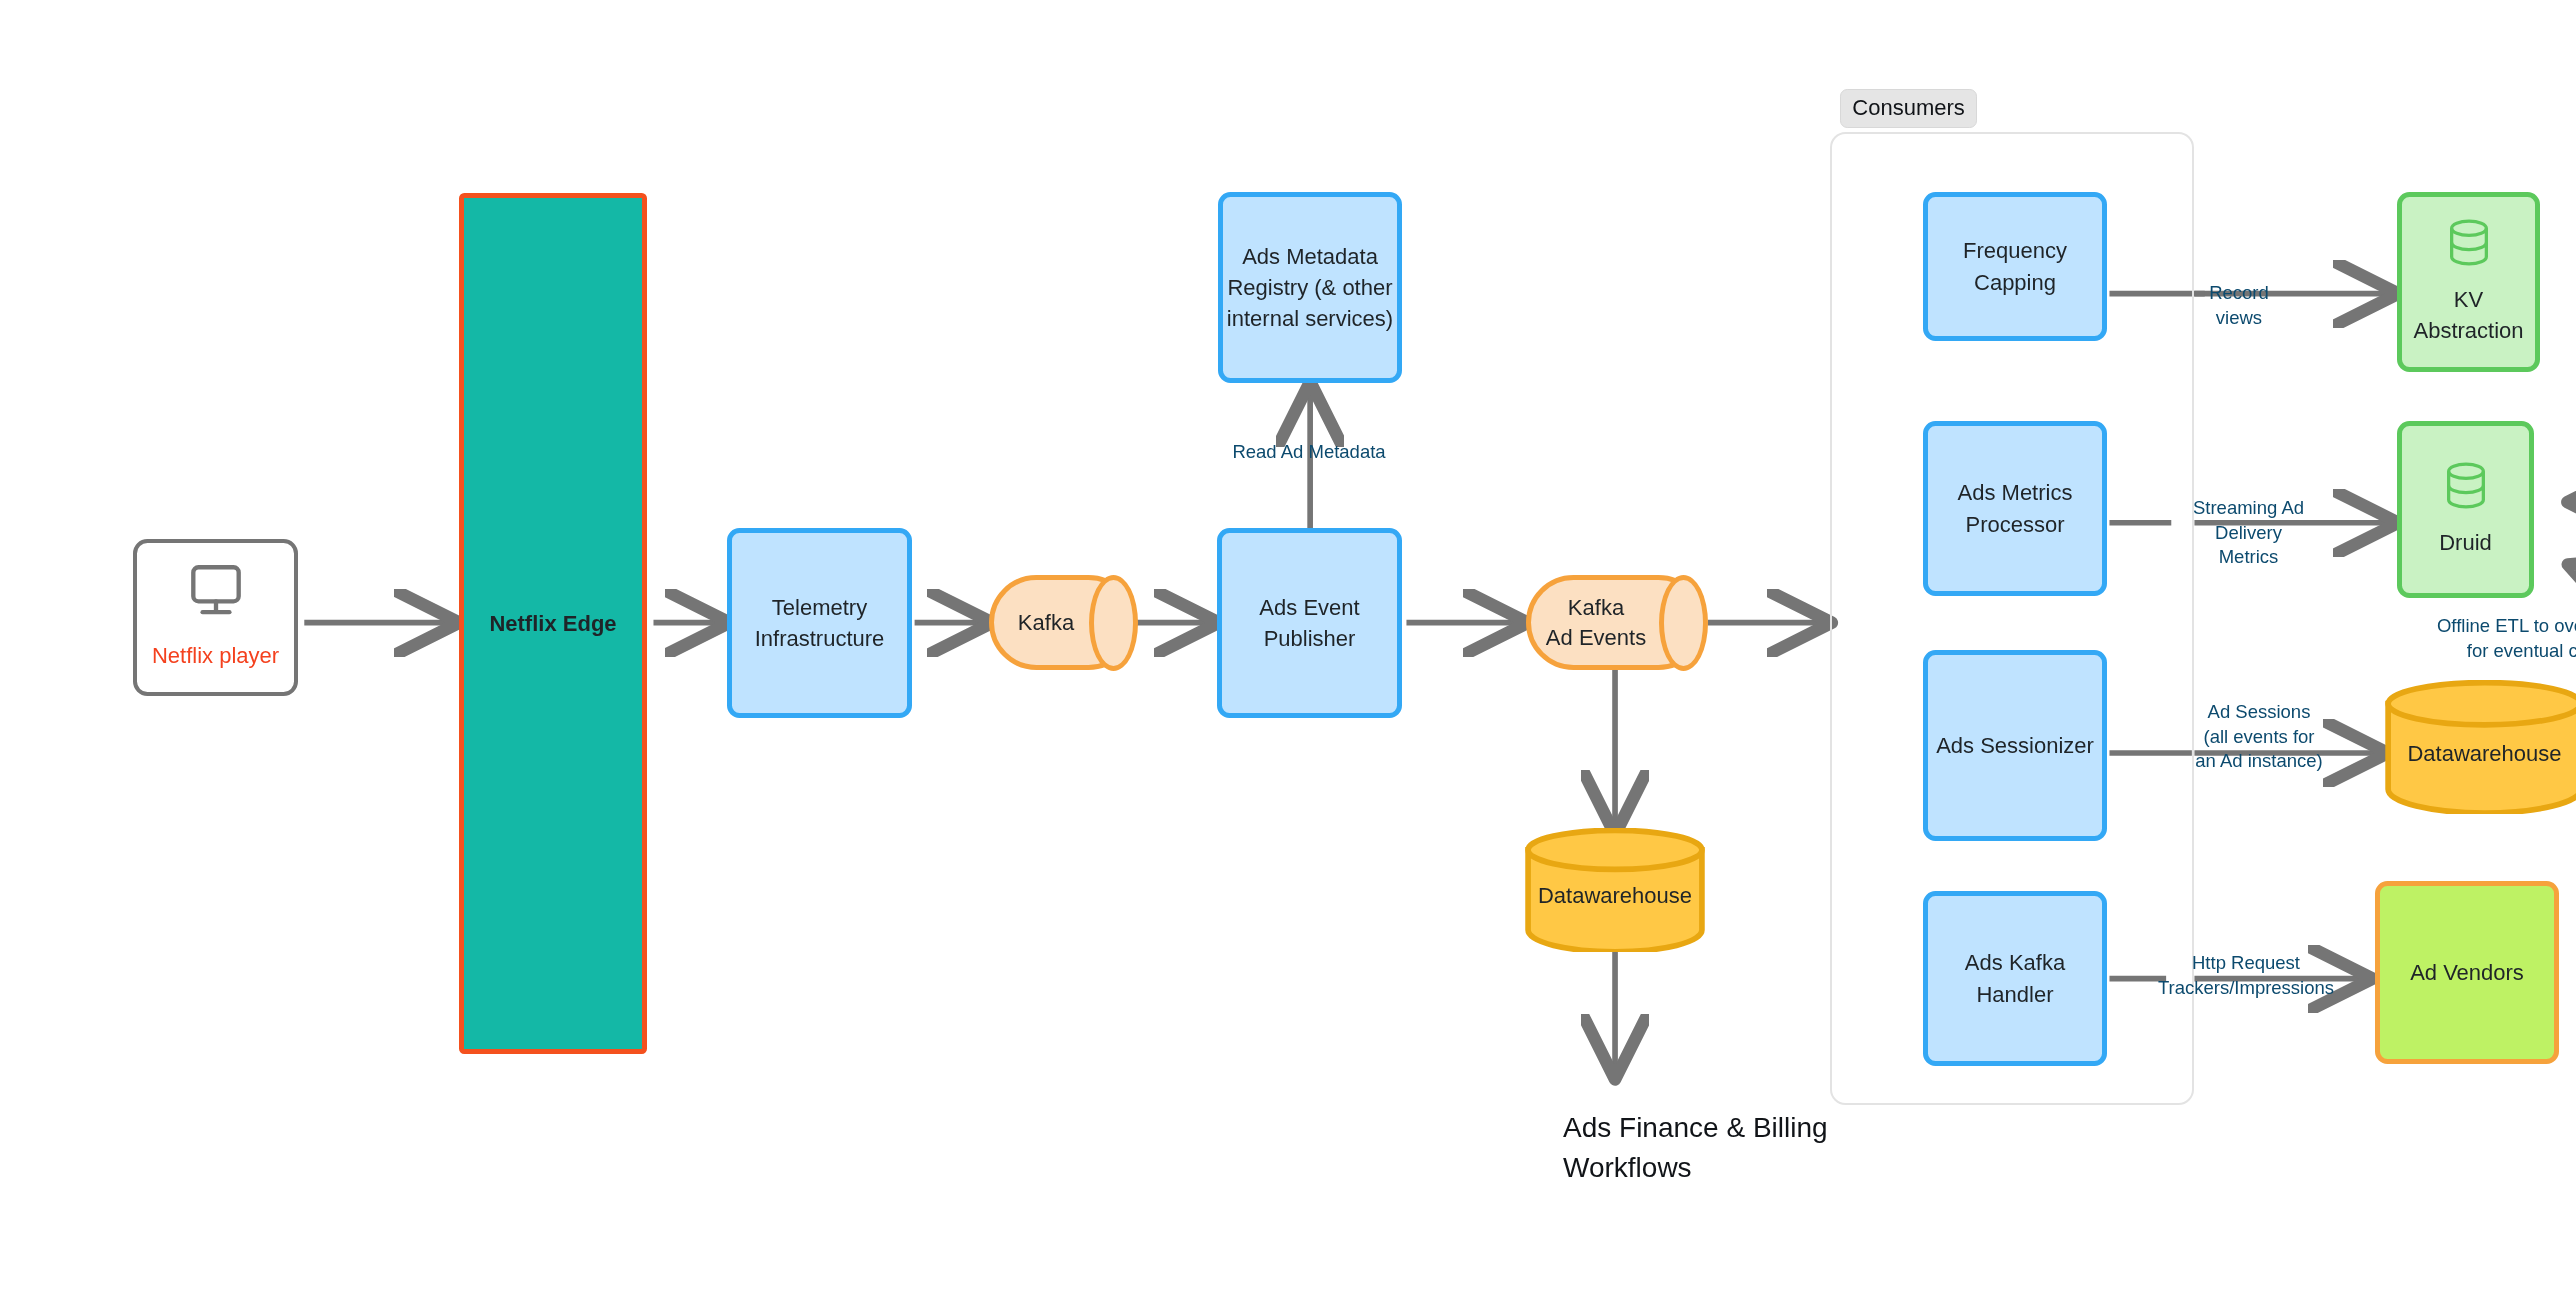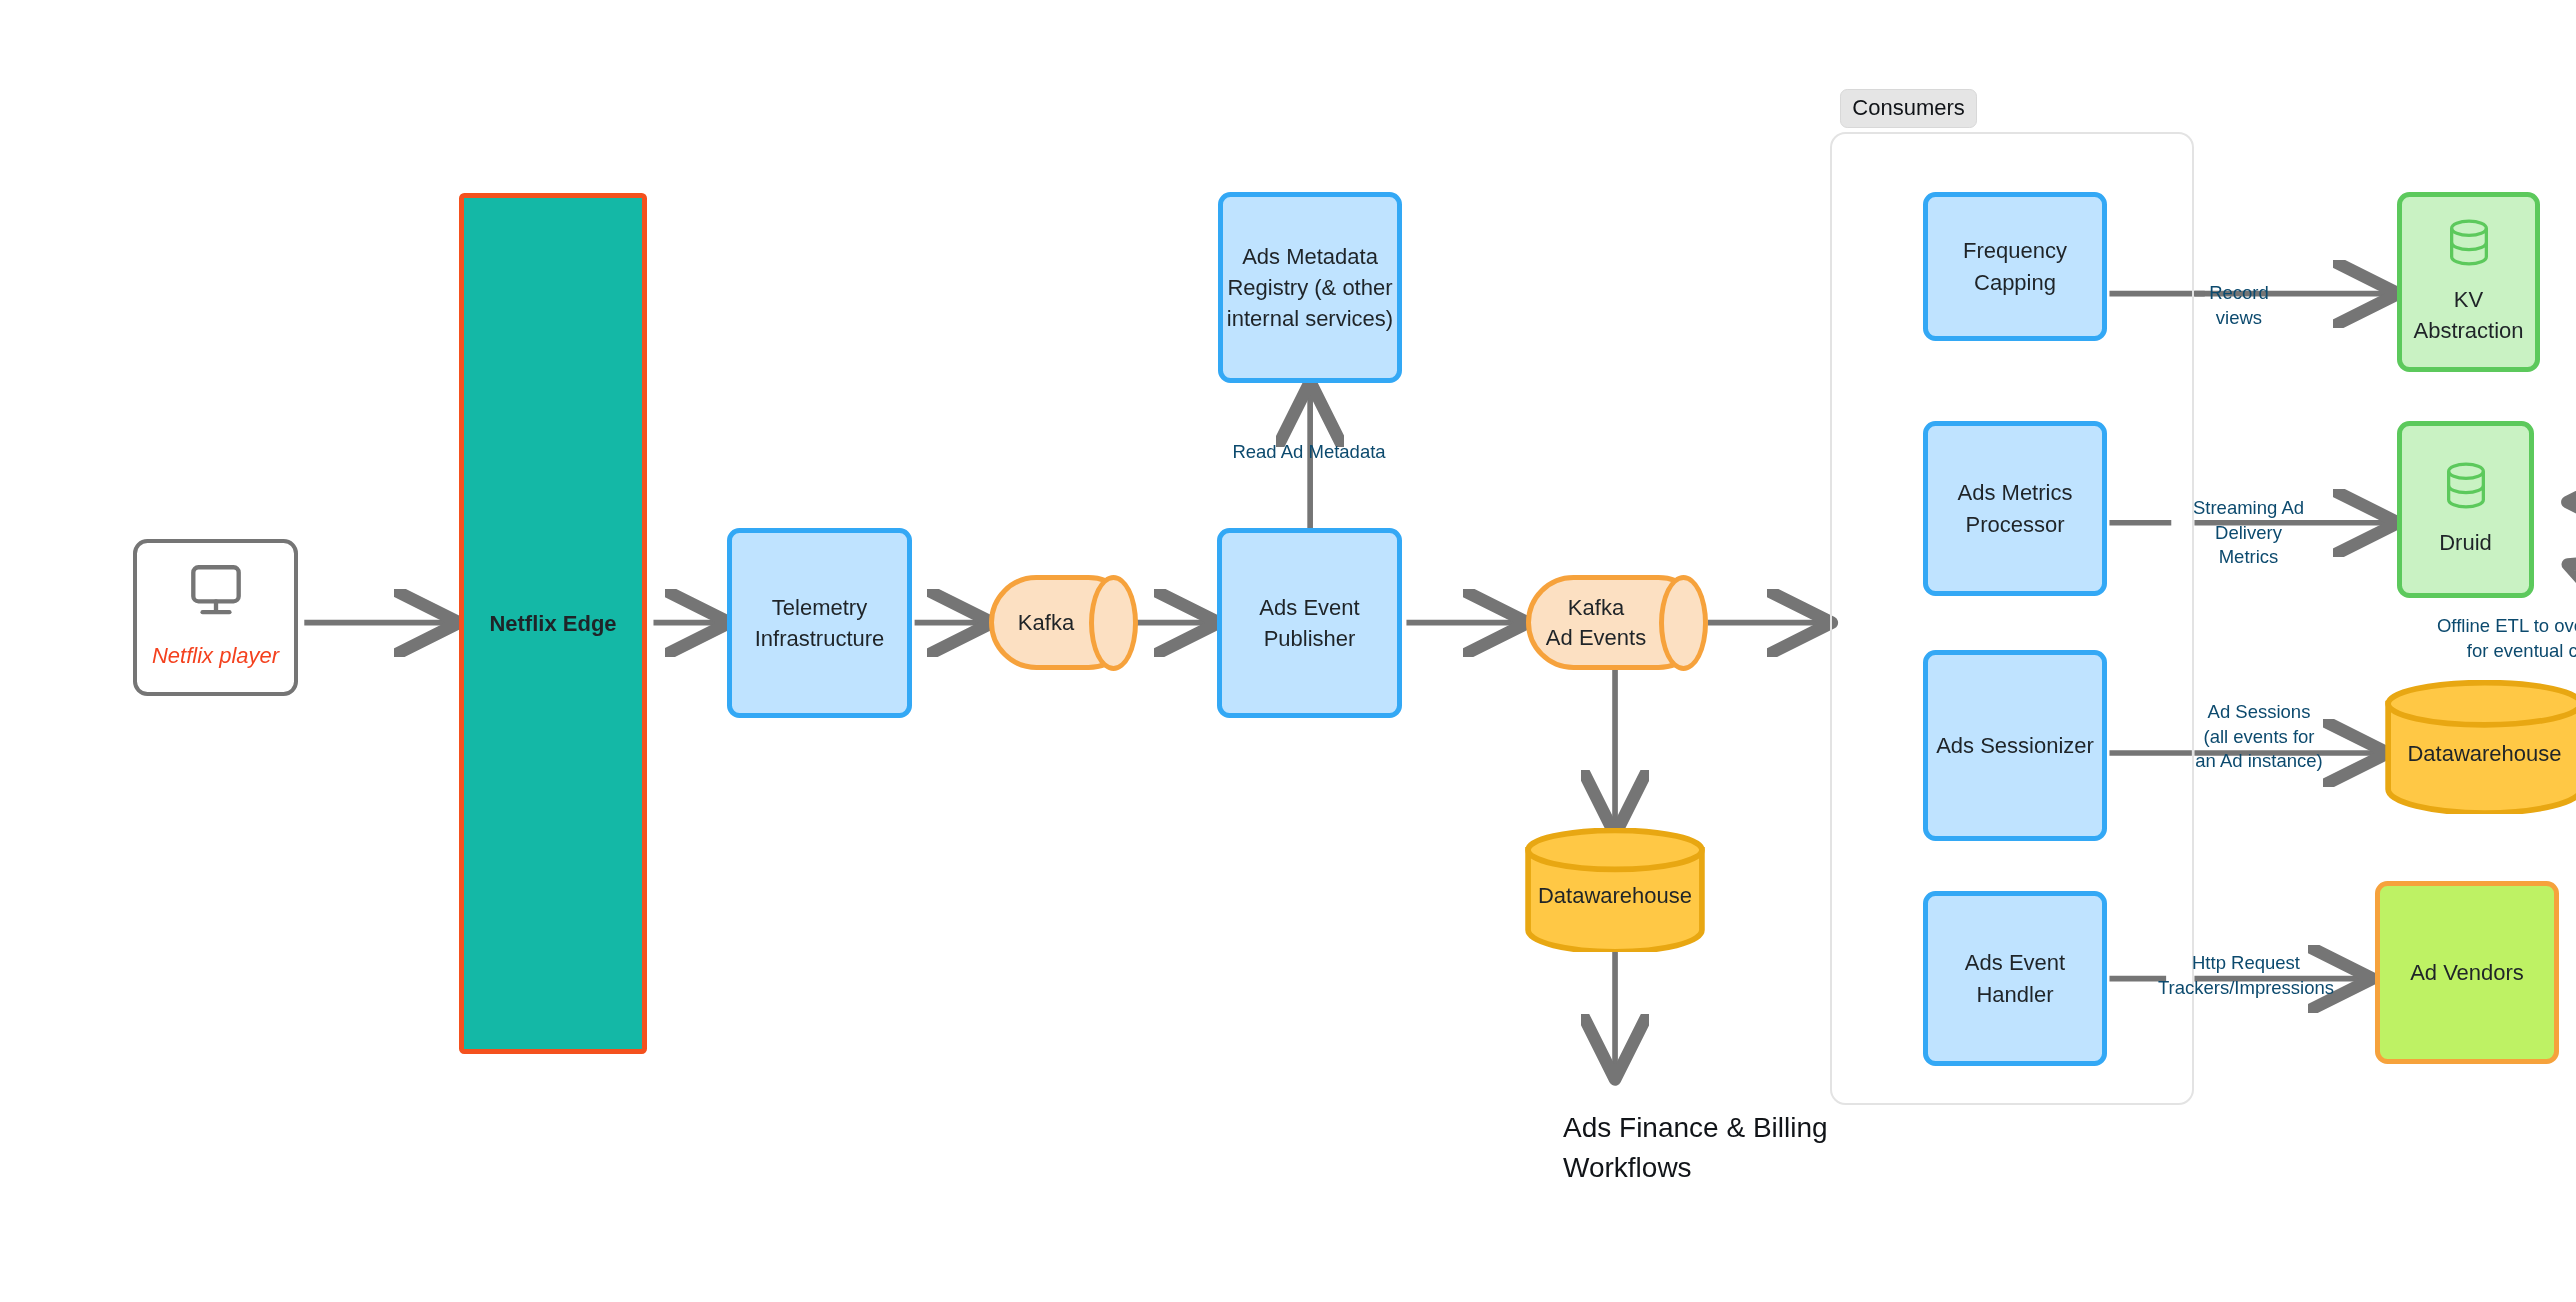--- a/index.html
+++ b/index.html
@@ -70,21 +70,20 @@
     background: #ffffff;
     border: 4.1px solid #757575;
     border-radius: 14.4px;
     flex-direction: column;
     font-size: 22px;
   }
   .player-caption {
     color: #F4411E;
     margin-top: 13.4px;
     font-size: 22px;
-    font-style: italic;
   }
 
   
   .queue {
     position: absolute;
     display: flex;
     align-items: center;
     justify-content: center;
   }
   .queue .q-body {
@@ -287,21 +286,21 @@
   <div class="node box-blue" style="left:1923px; top:421px; width:184px; height:175px;">
     <span class="lbl">Ads Metrics
 Processor</span>
   </div>
 
   <div class="node box-blue" style="left:1923px; top:650px; width:184px; height:191px;">
     <span class="lbl">Ads Sessionizer</span>
   </div>
 
   <div class="node box-blue" style="left:1923px; top:891px; width:184px; height:175px;">
-    <span class="lbl">Ads Event Handler</span>
+    <span class="lbl">Ads Kafka Handler</span>
   </div>
 
   <div class="node box-green" style="left:2397px; top:192px; width:143px; height:180px;">
     <span style="display:block;">
       <svg width="54" height="49" viewBox="0 0 52 48" fill="none" stroke="#5CC95C" stroke-width="3.2" stroke-linejoin="round">
         <ellipse cx="26" cy="10" rx="17" ry="7"></ellipse>
         <path d="M9,10 L9,38 A17,7 0 0 0 43,38 L43,10"></path>
         <path d="M9,24 A17,7 0 0 0 43,24"></path>
       </svg>
     </span>

